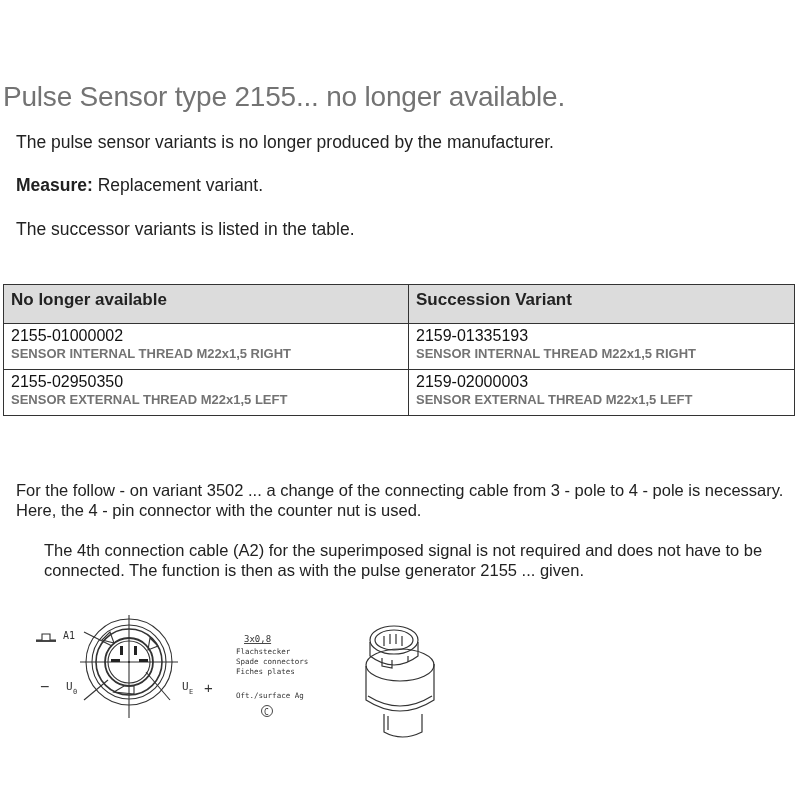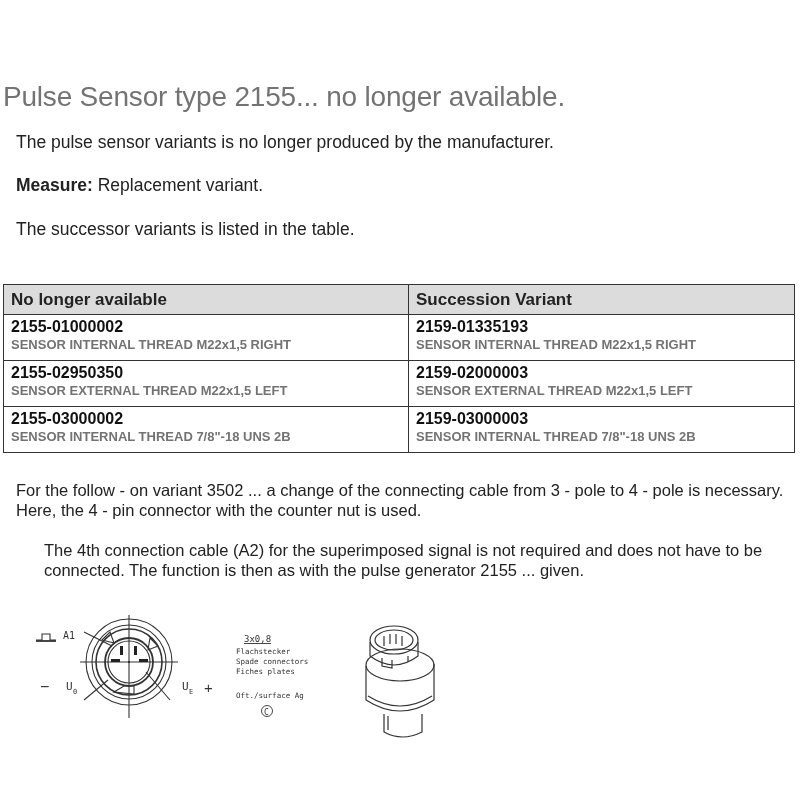--- a/index.html
+++ b/index.html
@@ -12,24 +12,24 @@
   .p2 { top: 175px; }
   .p2 b { font-weight: bold; }
   .p3 { top: 219px; }
   .p4 { top: 480px; width: 790px; font-size: 16.5px; }
   .p5 { top: 540px; width: 790px; font-size: 16.5px; margin-left: 28px; }
   table.variants { position: absolute; left: 3px; top: 284px; width: 792px;
                    border-collapse: collapse; }
   table.variants th, table.variants td { border: 1.5px solid #333; text-align: left;
                    padding: 2px 7px; vertical-align: top; }
   table.variants th { background: #dcdcdc; font-size: 17px; font-weight: bold; height: 27px;
-                   line-height: 27px; padding-top: 1px; padding-bottom: 1px; }
+                   line-height: 27px; padding-top: 1px; padding-bottom: 10px; }
   table.variants td { height: 41px; }
   table.variants th:first-child, table.variants td:first-child { width: 390px; }
-  .pn { display: block; font-size: 16px; font-weight: bold; line-height: 19px; color: #111; }
+  .pn { display: block; font-size: 16px; font-weight: normal; line-height: 19px; color: #111; }
   .desc { display: block; font-size: 13px; font-weight: bold; line-height: 17px; color: #737373; }
   .diagrams { position: absolute; left: 0; top: 600px; width: 800px; height: 200px; }
   .diagrams svg { position: absolute; }
   .d-label { font-family: "DejaVu Sans Mono", monospace; }
 </style>
 </head>
 <body>
 
 <h1 class="title">Pulse Sensor type 2155... no longer available.</h1>
 
@@ -56,30 +56,20 @@
       </td>
     </tr>
     <tr>
       <td>
         <span class="pn">2155-02950350</span>
         <span class="desc">SENSOR EXTERNAL THREAD M22x1,5 LEFT</span>
       </td>
       <td>
         <span class="pn">2159-02000003</span>
         <span class="desc">SENSOR EXTERNAL THREAD M22x1,5 LEFT</span>
-      </td>
-    </tr>
-    <tr>
-      <td>
-        <span class="pn">2155-03000002</span>
-        <span class="desc">SENSOR INTERNAL THREAD 7/8"-18 UNS 2B</span>
-      </td>
-      <td>
-        <span class="pn">2159-03000003</span>
-        <span class="desc">SENSOR INTERNAL THREAD 7/8"-18 UNS 2B</span>
       </td>
     </tr>
   </tbody>
 </table>
 
 <p class="para p4">For the follow - on variant 3502 ... a change of the connecting cable from 3 - pole to 4 - pole is necessary. Here, the 4 - pin connector with the counter nut is used.</p>
 <p class="para p5">The 4th connection cable (A2) for the superimposed signal is not required and does not have to be connected. The function is then as with the pulse generator 2155 ... given.</p>
 
 <div class="diagrams">
 

